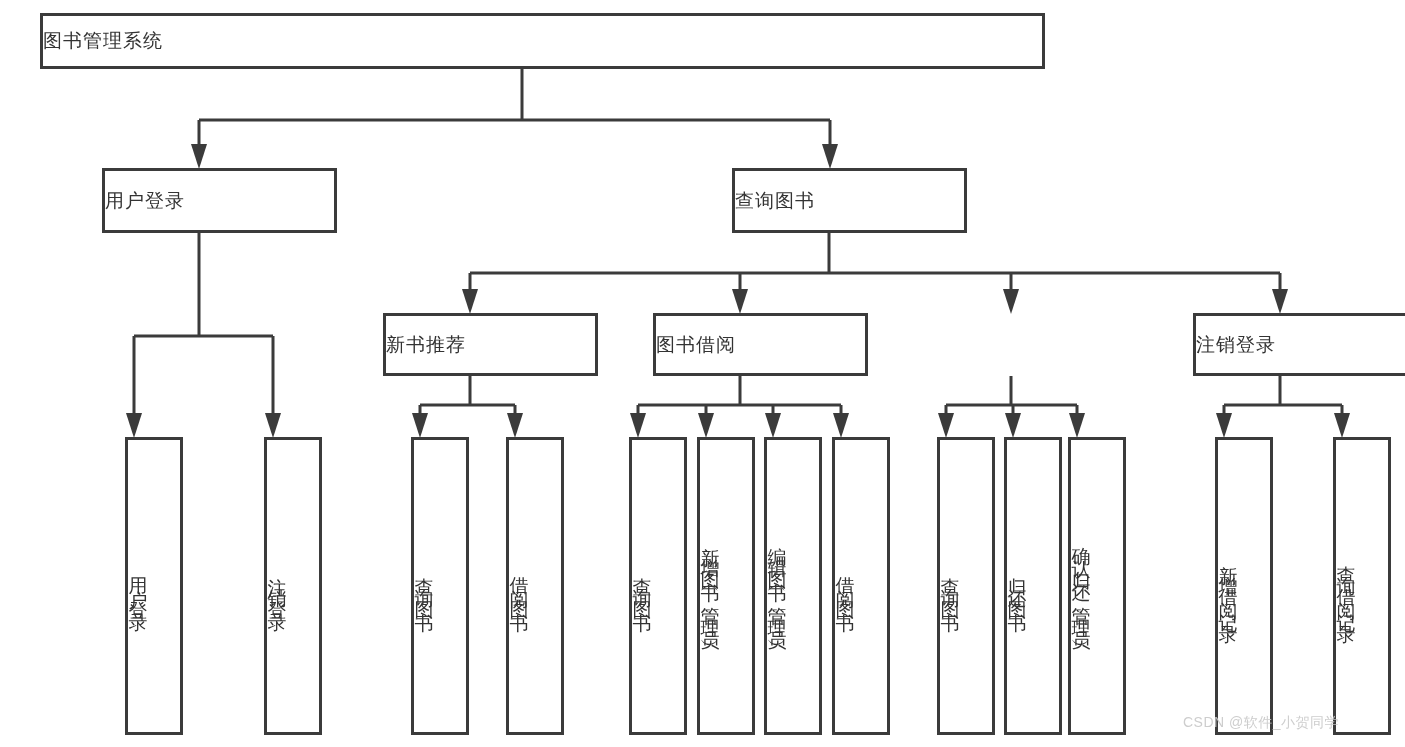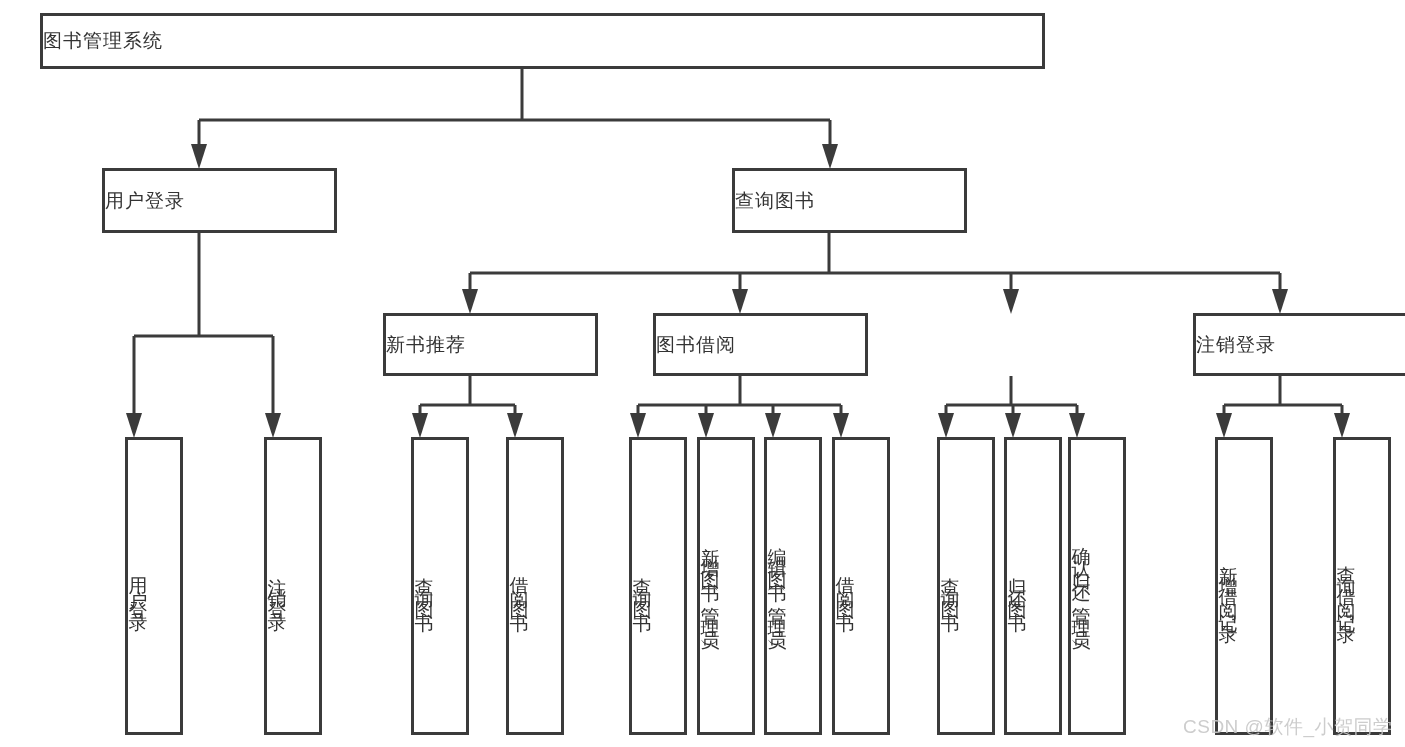--- a/index.html
+++ b/index.html
@@ -44,21 +44,21 @@
     font-size:19px;
     line-height:1.05;
     letter-spacing:12px;
     color:var(--text);
     white-space:nowrap;
   }
   .watermark{
     position:absolute;
     left:1183px;top:714px;
     z-index:3;
-    font-size:19px;
+    font-size:14px;
     color:var(--wm);
     opacity:0.9;
     white-space:nowrap;
     letter-spacing:0.5px;
   }
 </style>
 </head>
 <body>
 
 <div class="canvas">

